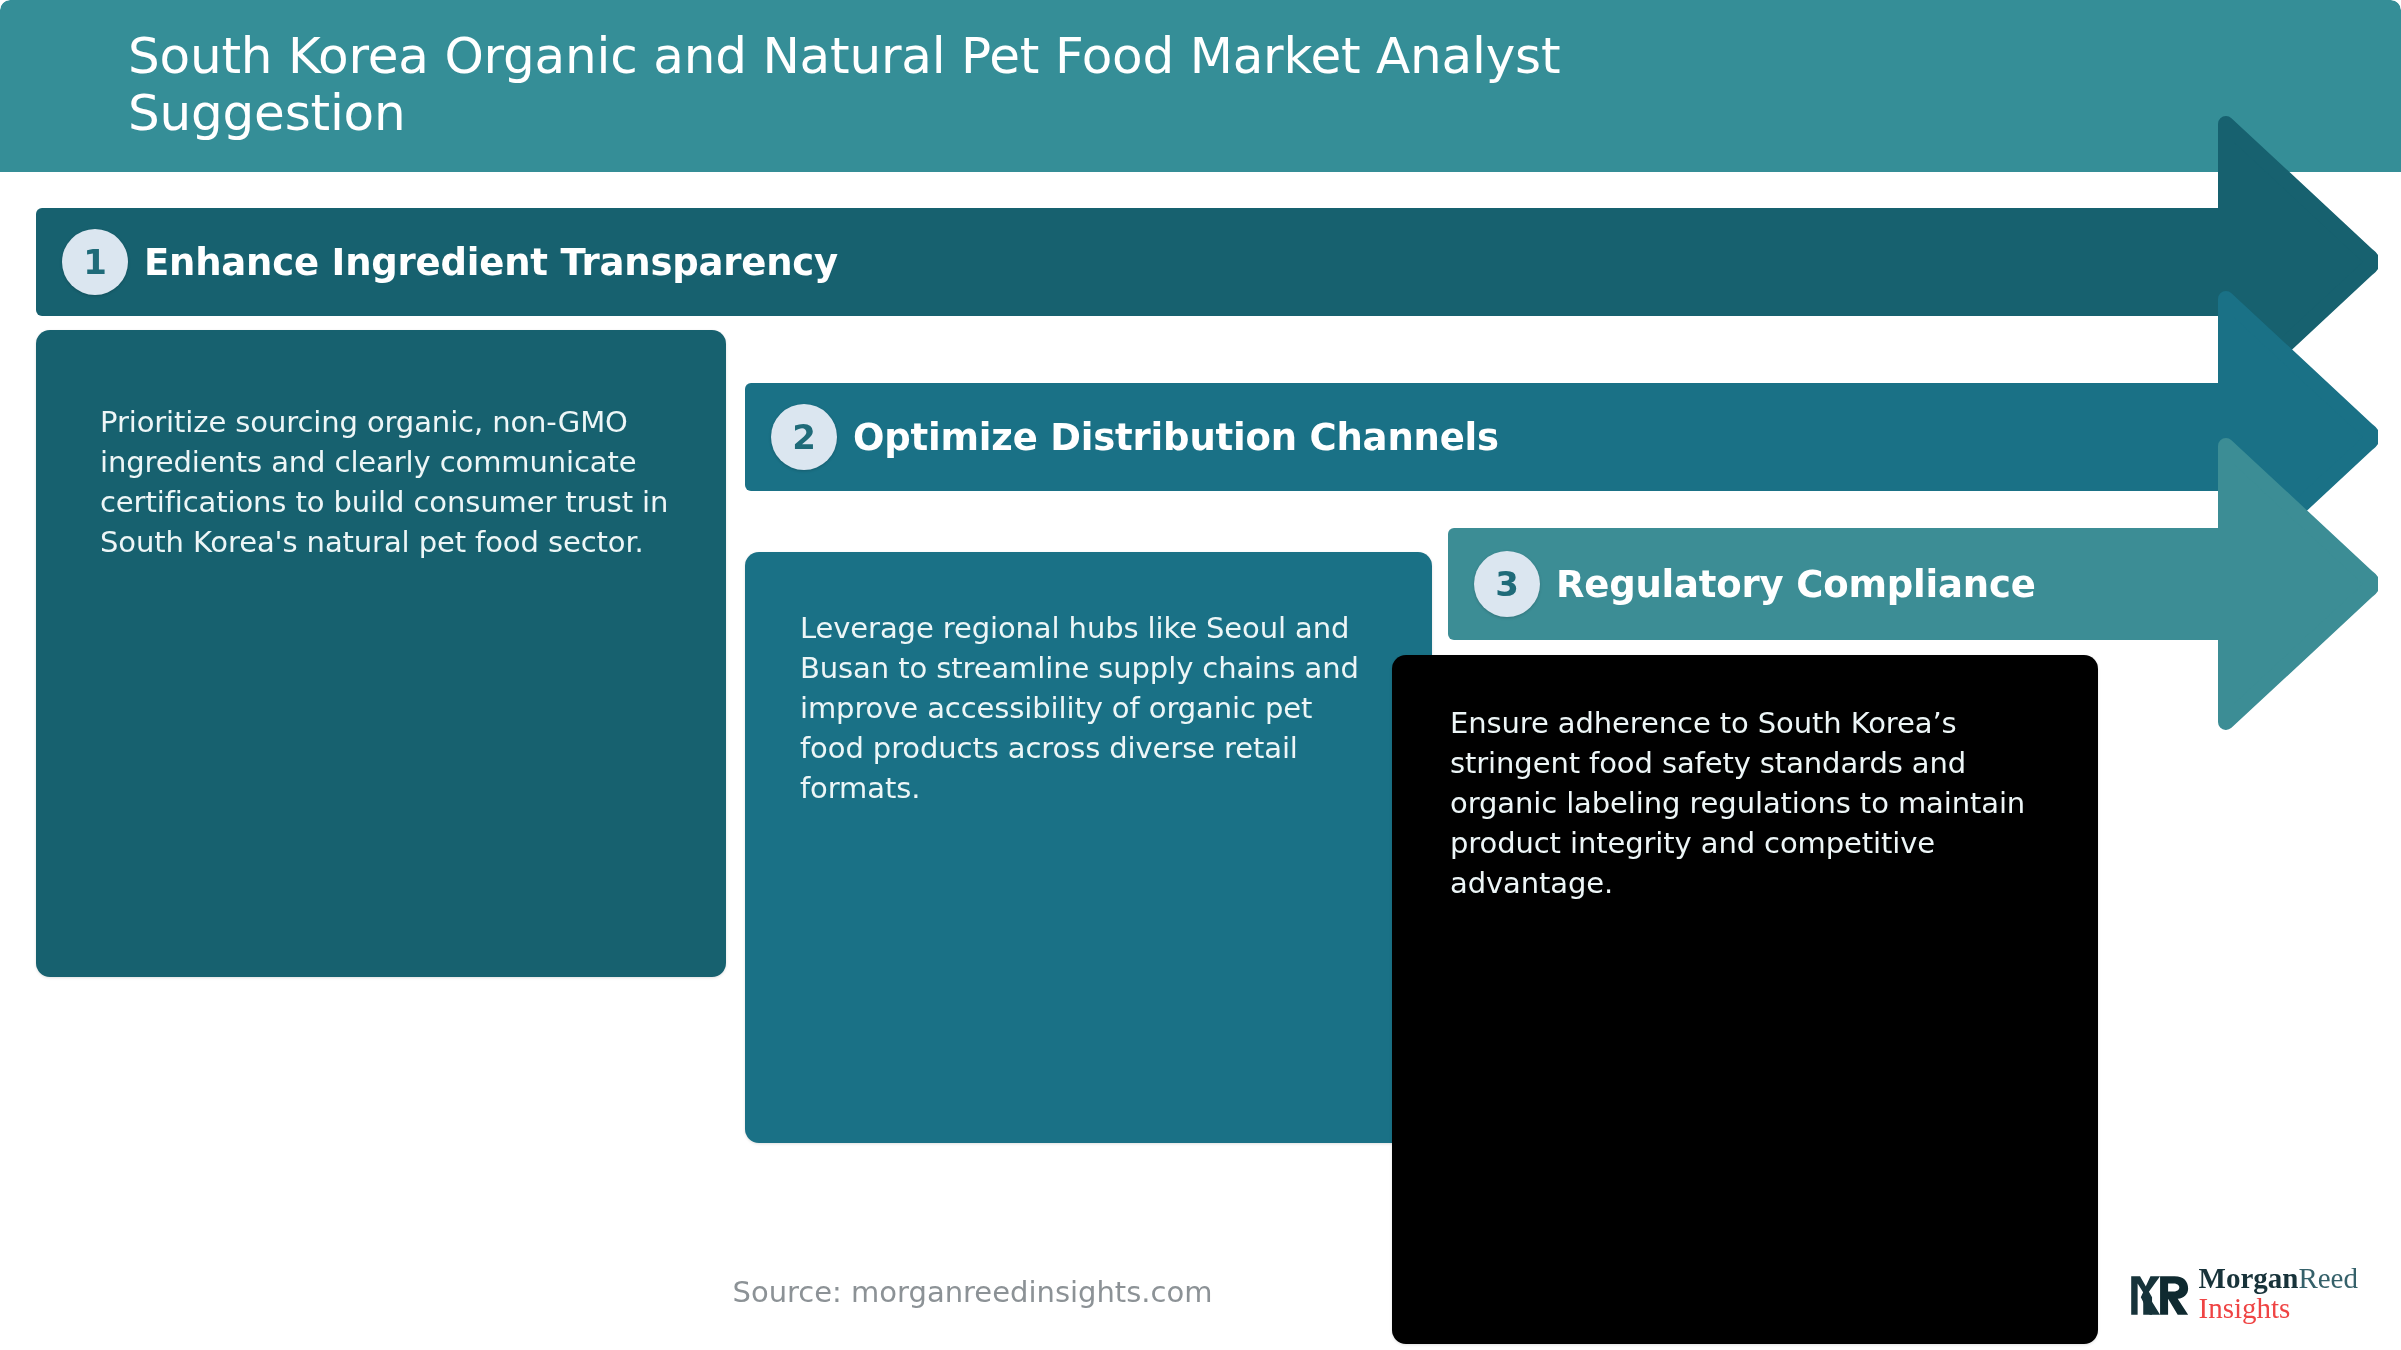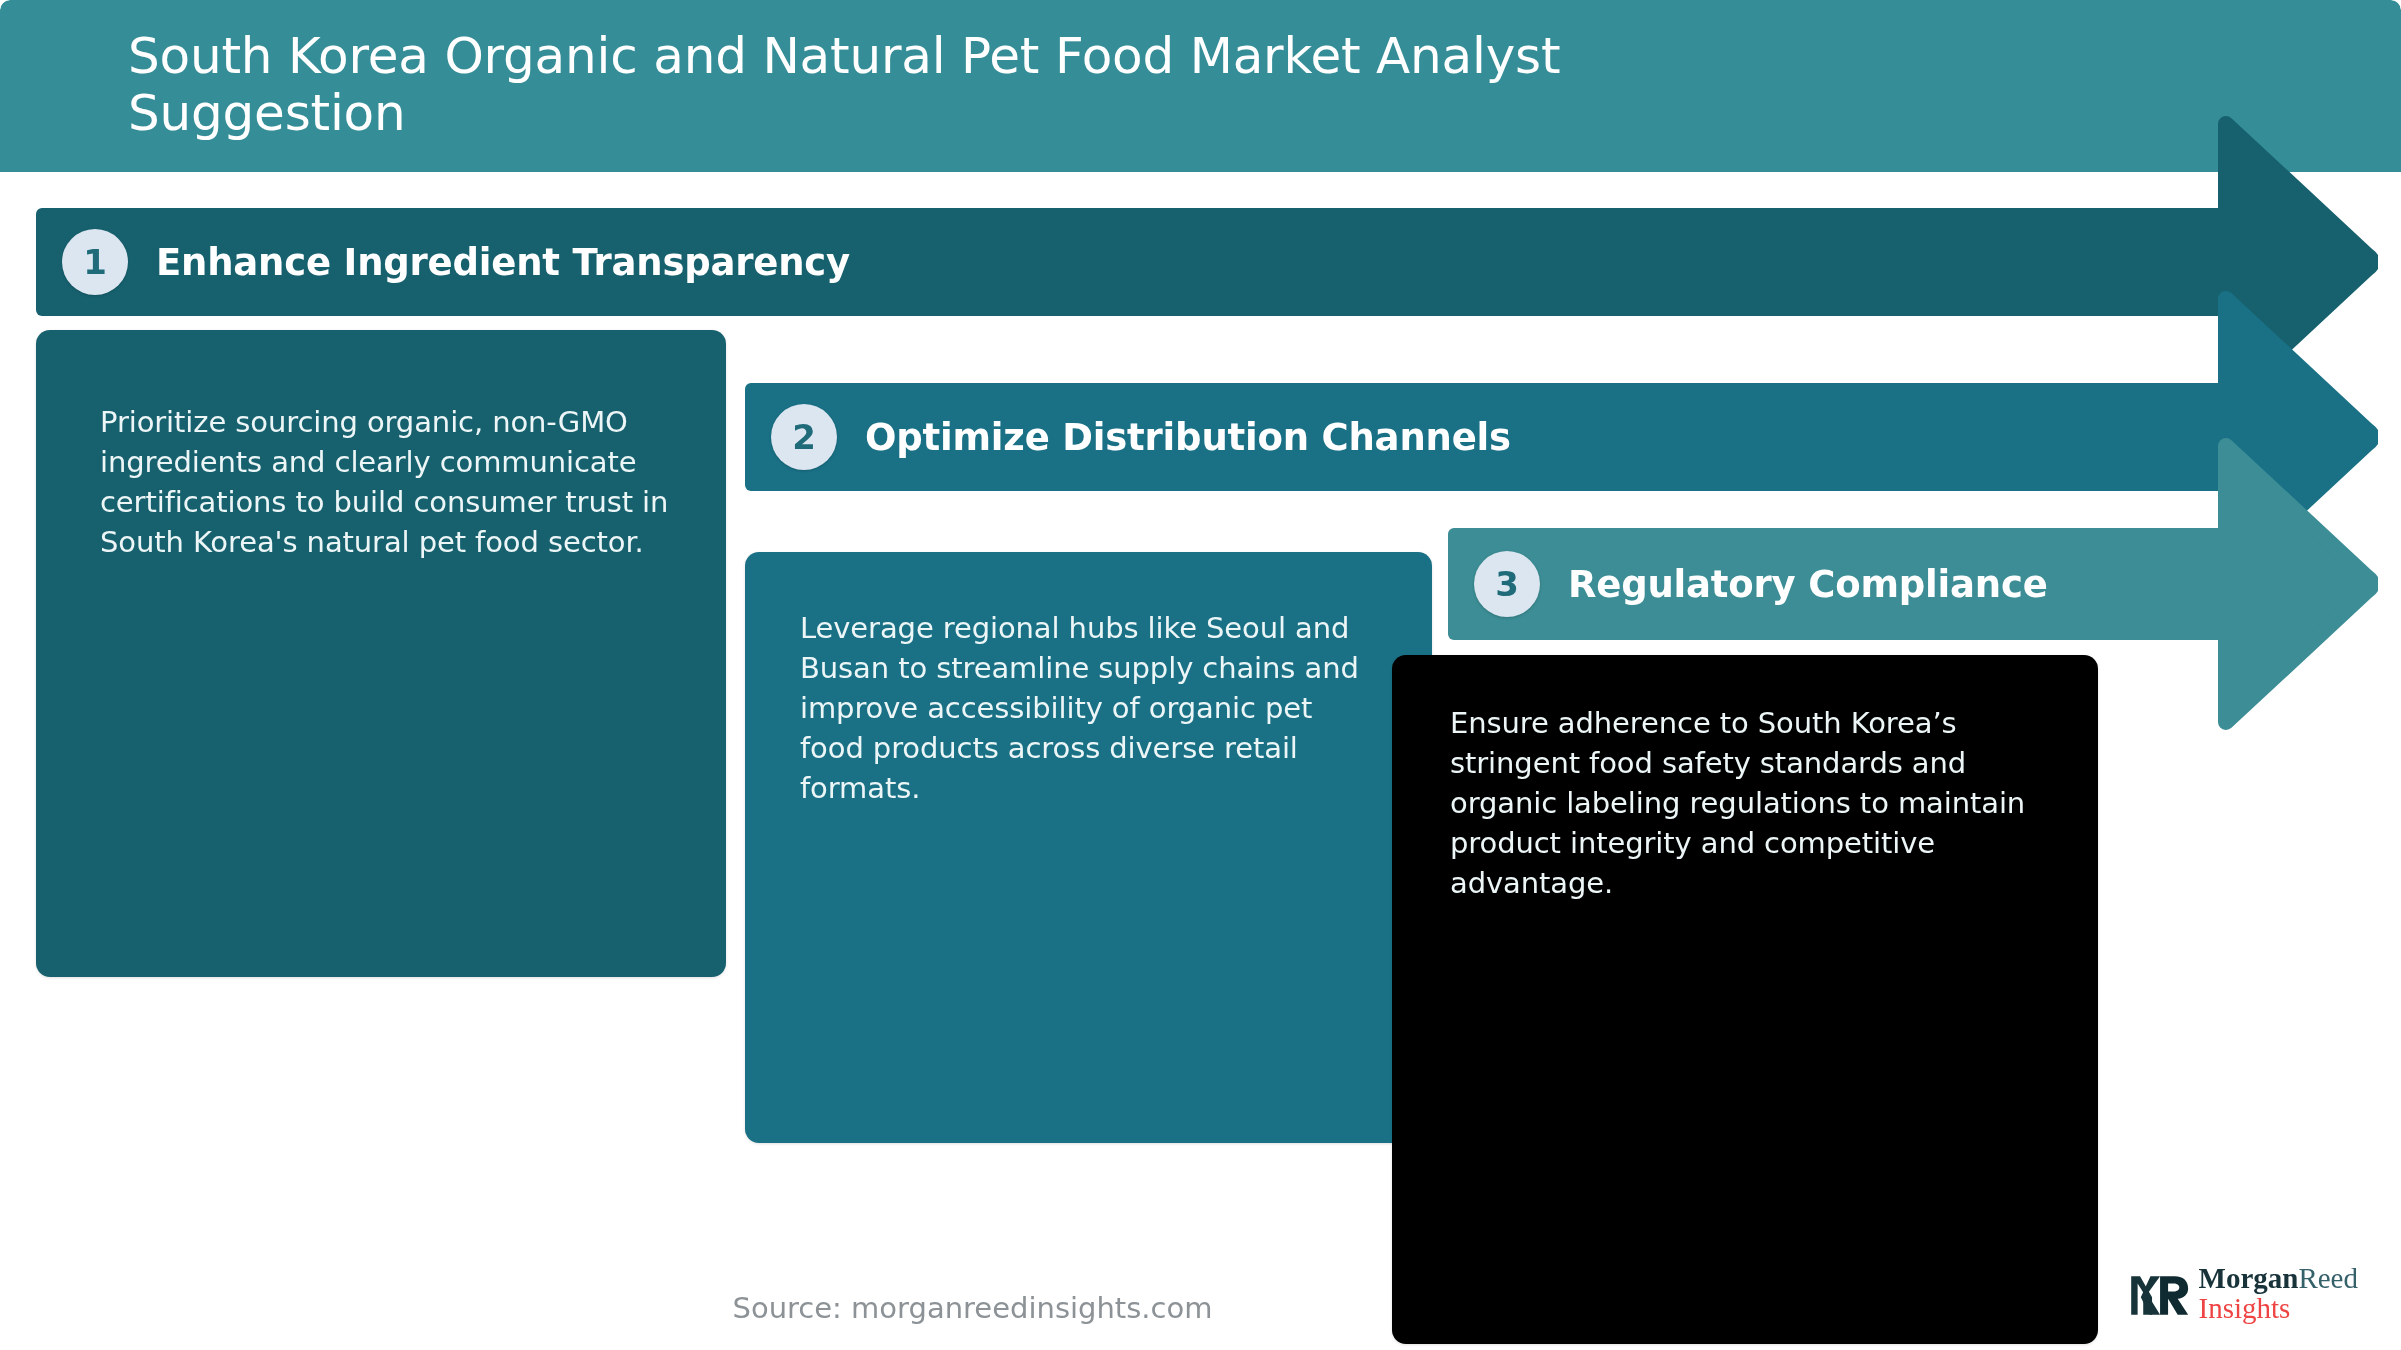--- a/index.html
+++ b/index.html
@@ -82,21 +82,21 @@
     color: #1f6b79;
     font-family: "DejaVu Sans", sans-serif;
     font-weight: bold;
     font-size: 34px;
     display: flex;
     align-items: center;
     justify-content: center;
     box-shadow: 0 1px 3px rgba(0,0,0,0.18);
   }
   .bar-title {
-    margin-left: 28px;
+    margin-left: 16px;
     color: #ffffff;
     font-family: "DejaVu Sans", sans-serif;
     font-weight: bold;
     font-size: 37px;
     letter-spacing: -0.2px;
     white-space: nowrap;
   }
 
   
   .body-panel {
@@ -117,21 +117,20 @@
   
   #source-note {
     position: absolute;
     left: 0;
     top: 1275px;
     width: 1945px;
     text-align: center;
     color: #8c9296;
     font-family: "DejaVu Sans", sans-serif;
     font-size: 29px;
-    margin-top: 16px;
   }
   #brand-logo {
     position: absolute;
     left: 2128px;
     top: 1258px;
     width: 230px;
     height: 72px;
     display: flex;
     align-items: center;
   }

